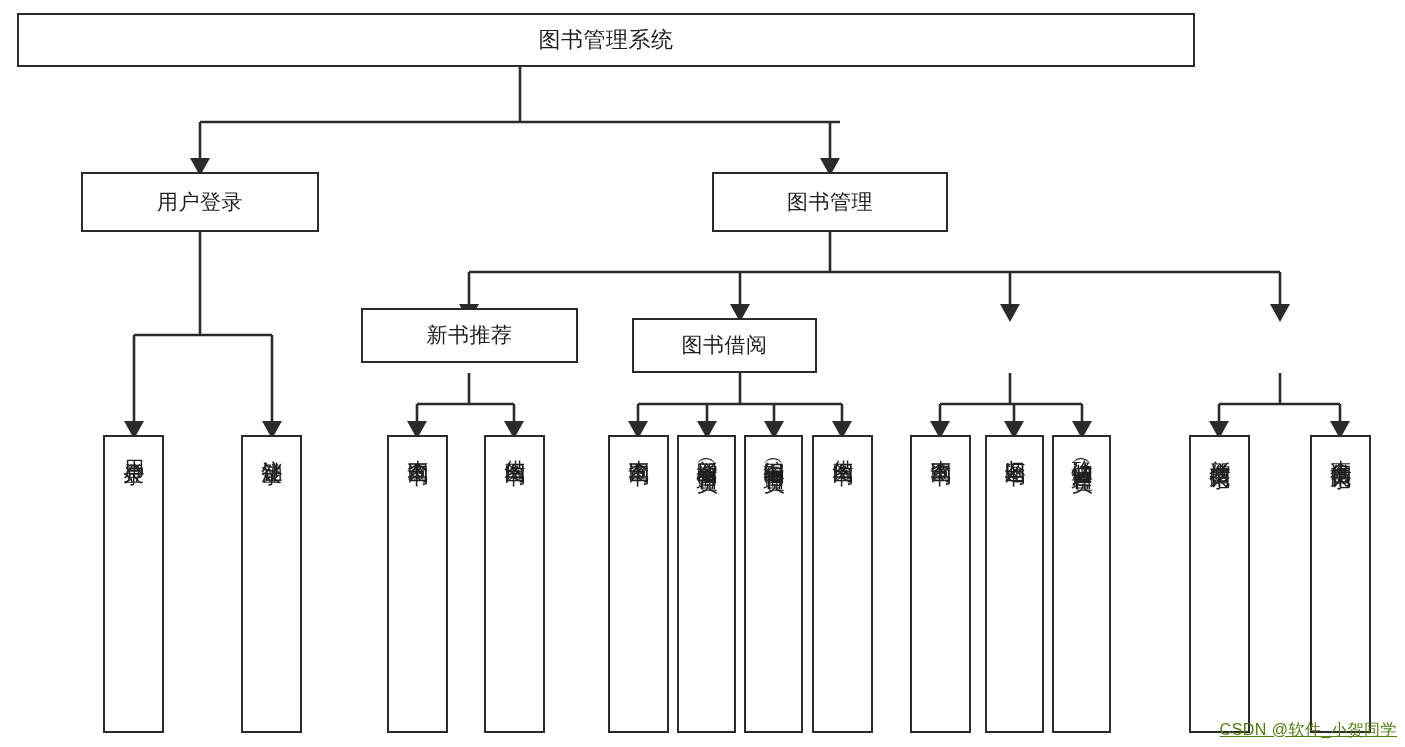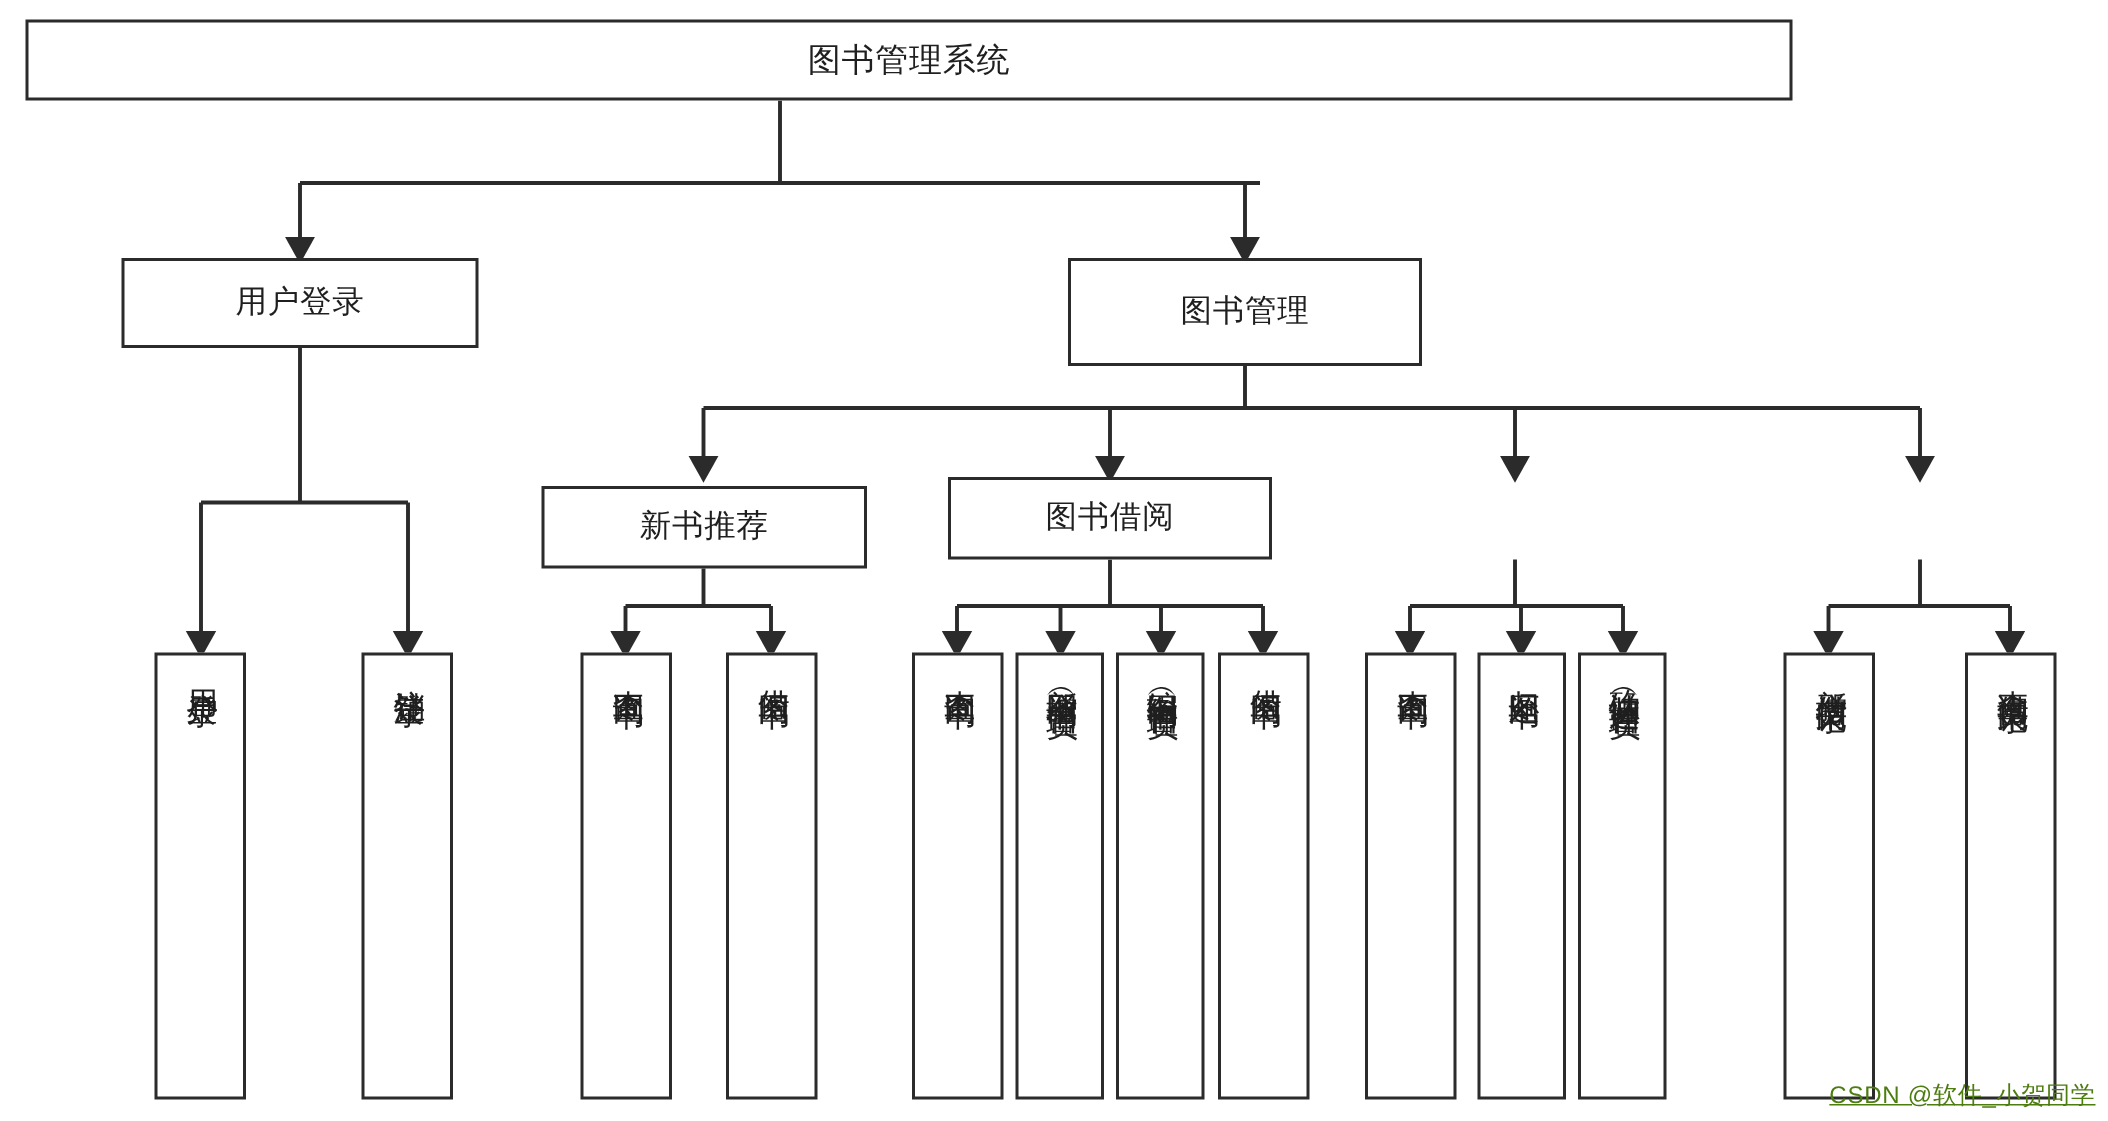--- a/index.html
+++ b/index.html
@@ -130,28 +130,28 @@
     </g>
   </svg>
 
   <div class="node root" style="left:17px; top:13px; width:1178px; height:54px;">
     <span class="label">图书管理系统</span>
   </div>
 
   <div class="node level1" style="left:81px; top:172px; width:238px; height:60px;">
     <span class="label">用户登录</span>
   </div>
-  <div class="node level1" style="left:712px; top:172px; width:236px; height:72px;">
+  <div class="node level1" style="left:712px; top:172px; width:236px; height:60px;">
     <span class="label">图书管理</span>
   </div>
 
-  <div class="node level2" style="left:361px; top:324px; width:217px; height:55px;">
+  <div class="node level2" style="left:361px; top:308px; width:217px; height:55px;">
     <span class="label">新书推荐</span>
   </div>
-  <div class="node level2" style="left:632px; top:318px; width:216px; height:55px;">
+  <div class="node level2" style="left:632px; top:318px; width:185px; height:55px;">
     <span class="label">图书借阅</span>
   </div>
 
   <div class="node vertical" style="left:103px; top:435px; width:61px; height:298px;">
     <span class="label">用户登录</span>
   </div>
   <div class="node vertical" style="left:241px; top:435px; width:61px; height:298px;">
     <span class="label">注销登录</span>
   </div>
   <div class="node vertical" style="left:387px; top:435px; width:61px; height:298px;">

